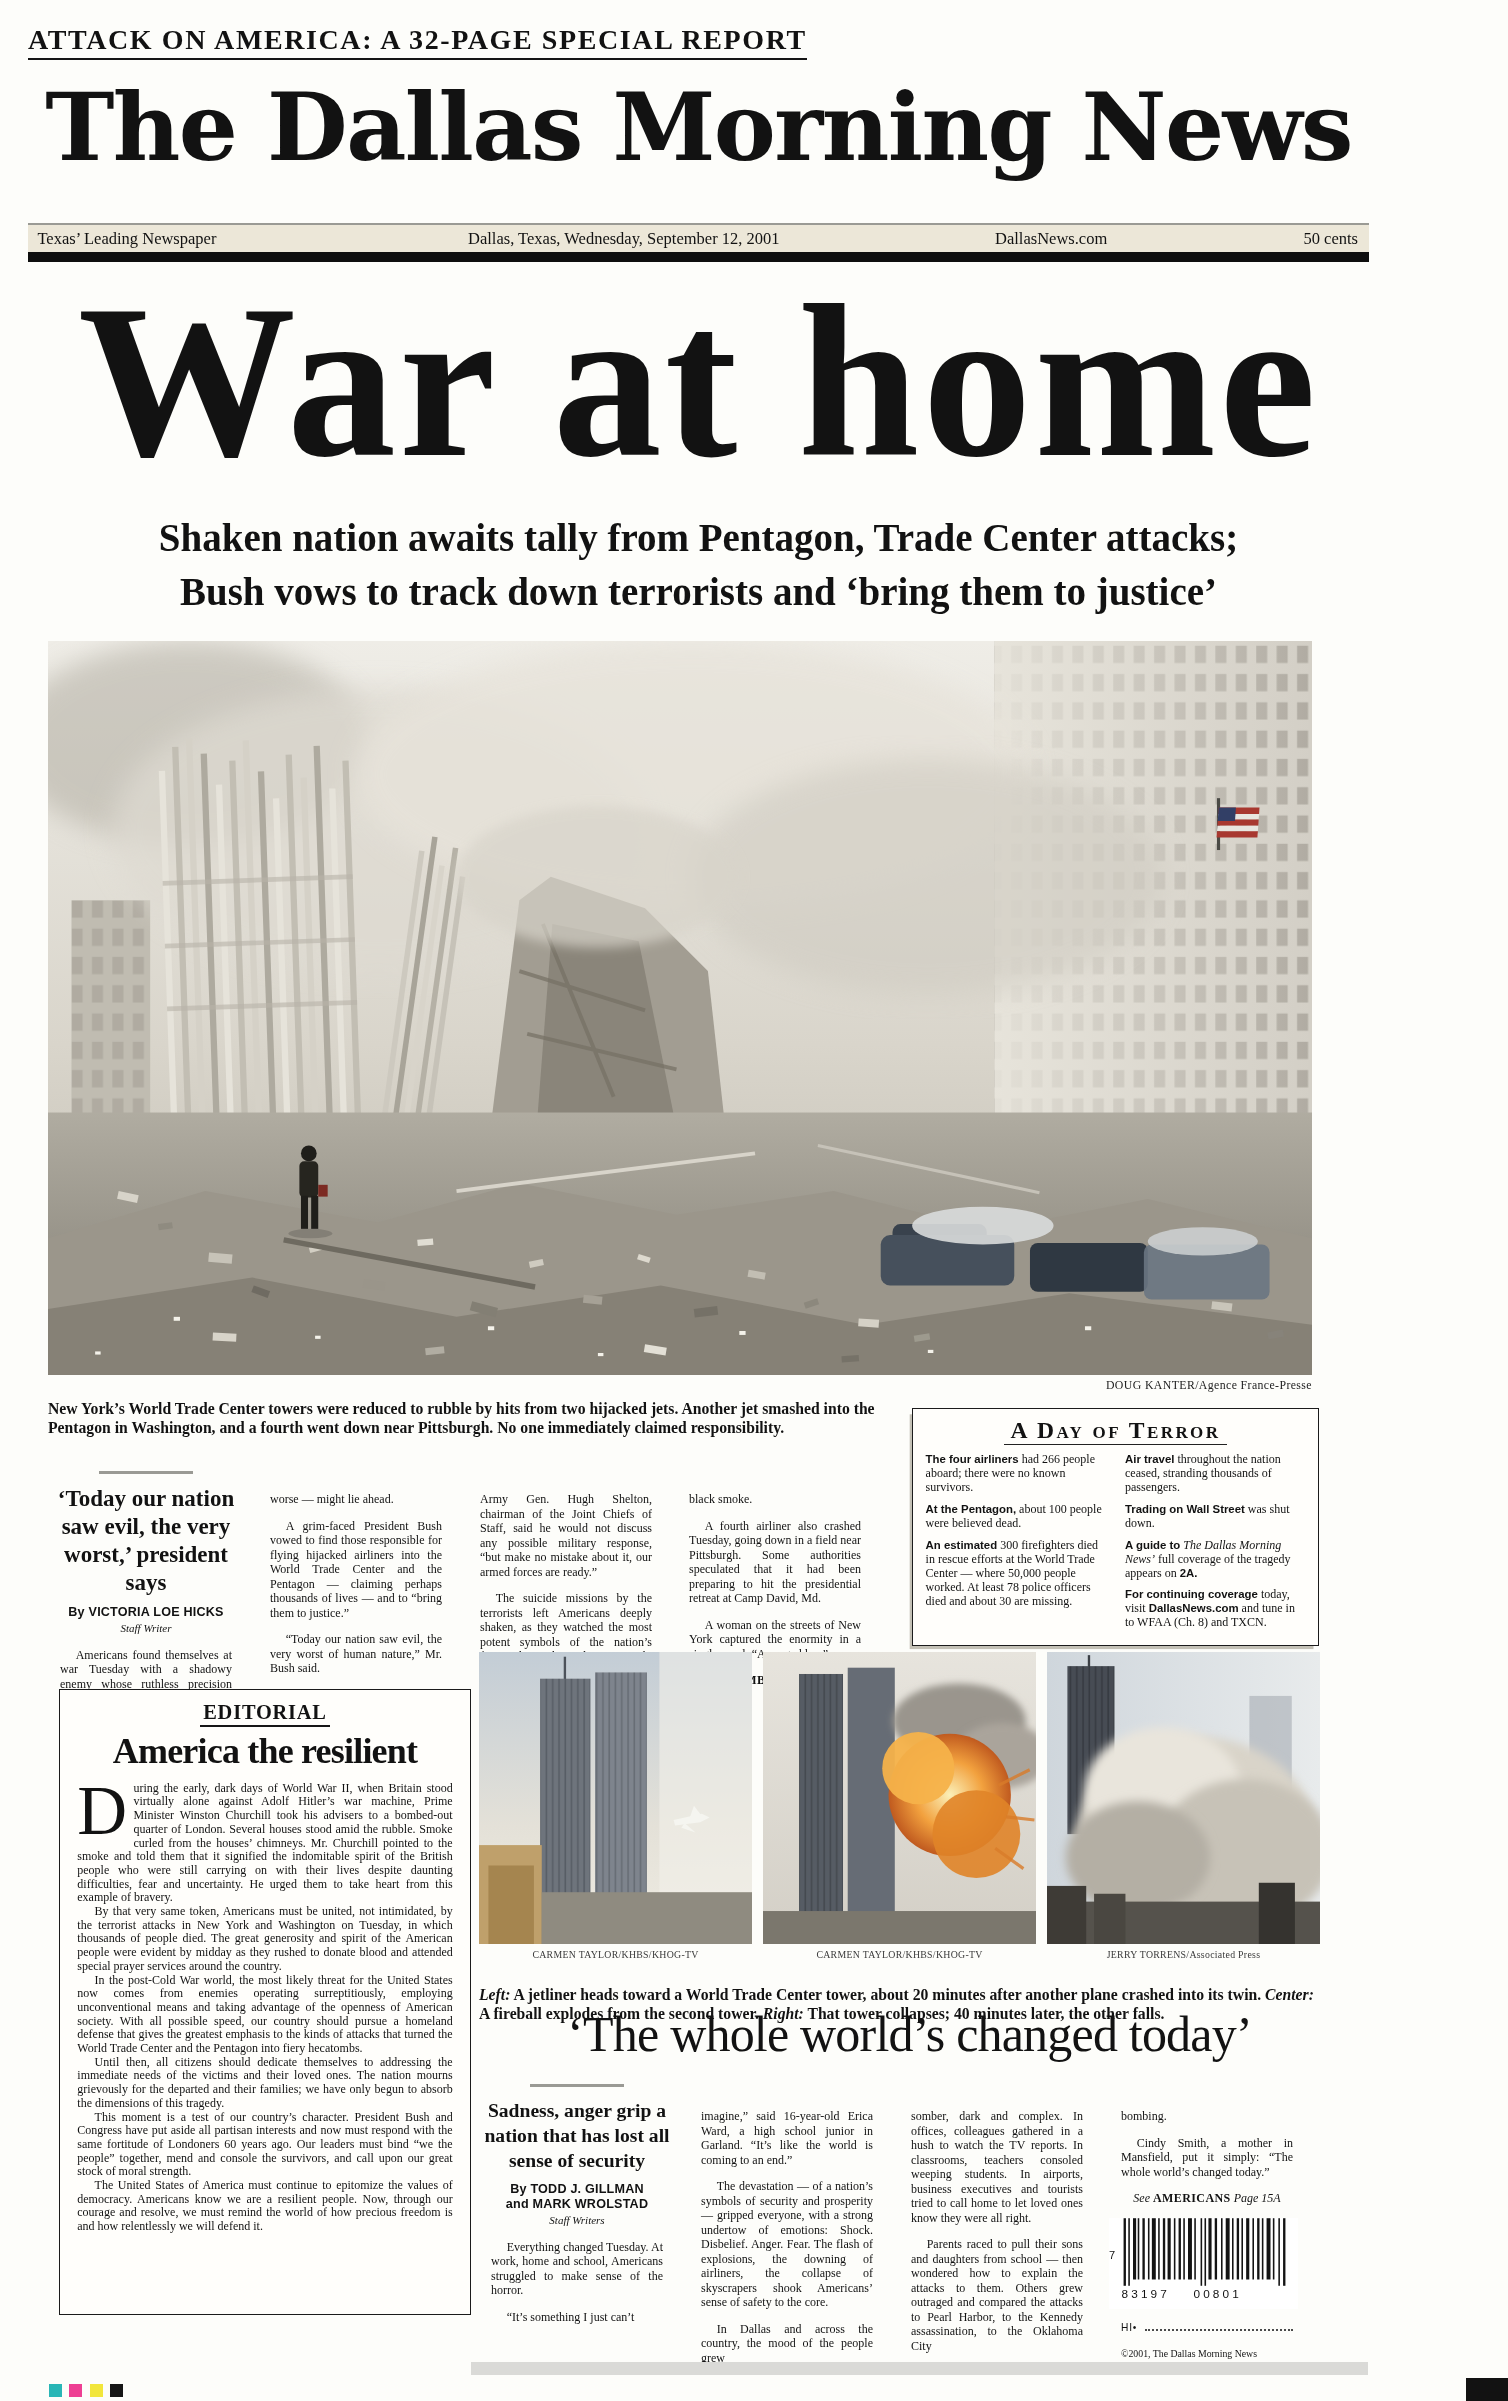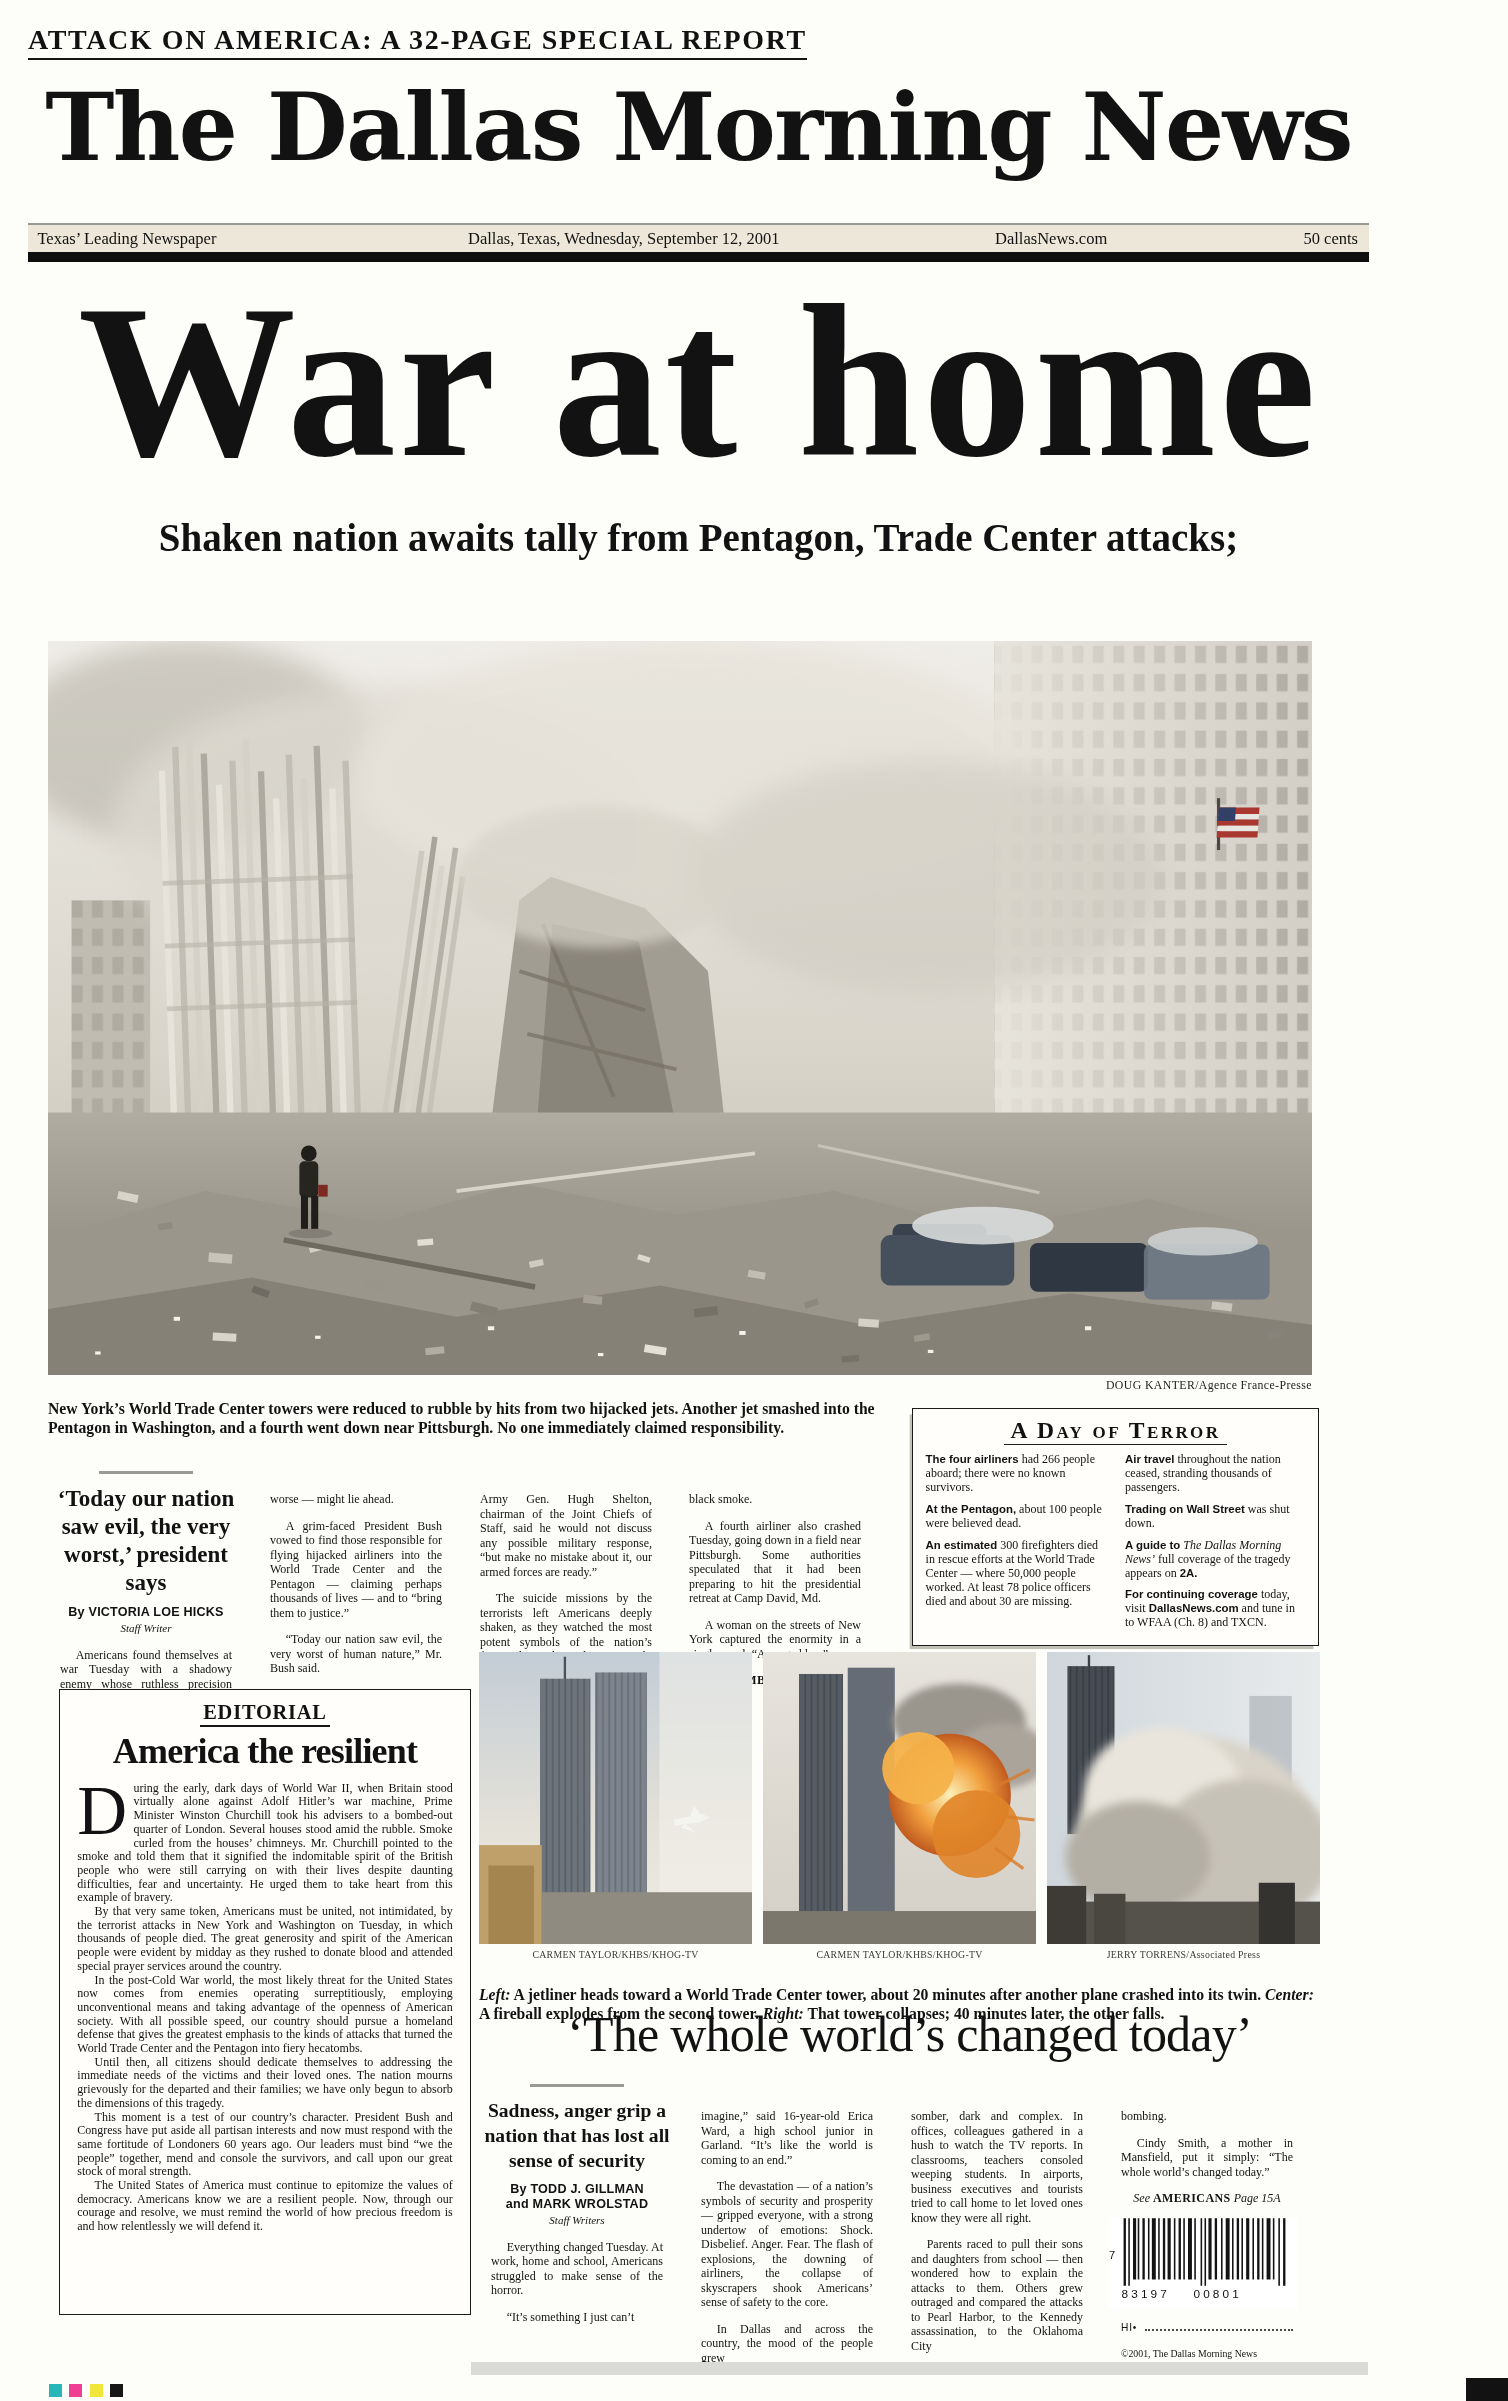--- a/index.html
+++ b/index.html
@@ -105,20 +105,21 @@
   <span class="dateline">Dallas, Texas,  Wednesday,  September 12, 2001</span>
   <span class="site">DallasNews.com</span>
   <span class="price">50 cents</span>
 </div>
 <div class="abs" id="blackbar"></div>
 
 <div class="abs" id="main-headline">War at home</div>
 
 <div class="abs" id="deck">
   <span>Shaken nation awaits tally from Pentagon, Trade Center attacks;</span><br>
+  <span>Bush vows to track down terrorists and ‘bring them to justice’</span>
 </div>
 
 <div class="abs" id="main-photo">
   <svg width="1264" height="734" viewBox="0 0 1609 934" preserveAspectRatio="none">
     <defs>
       <linearGradient id="mp-sky" x1="0" y1="0" x2="0" y2="1">
         <stop offset="0" stop-color="#efede7"></stop>
           <stop offset="0.55" stop-color="#d9d5cb"></stop>
           <stop offset="1" stop-color="#bdb9ae"></stop>
       </linearGradient>

